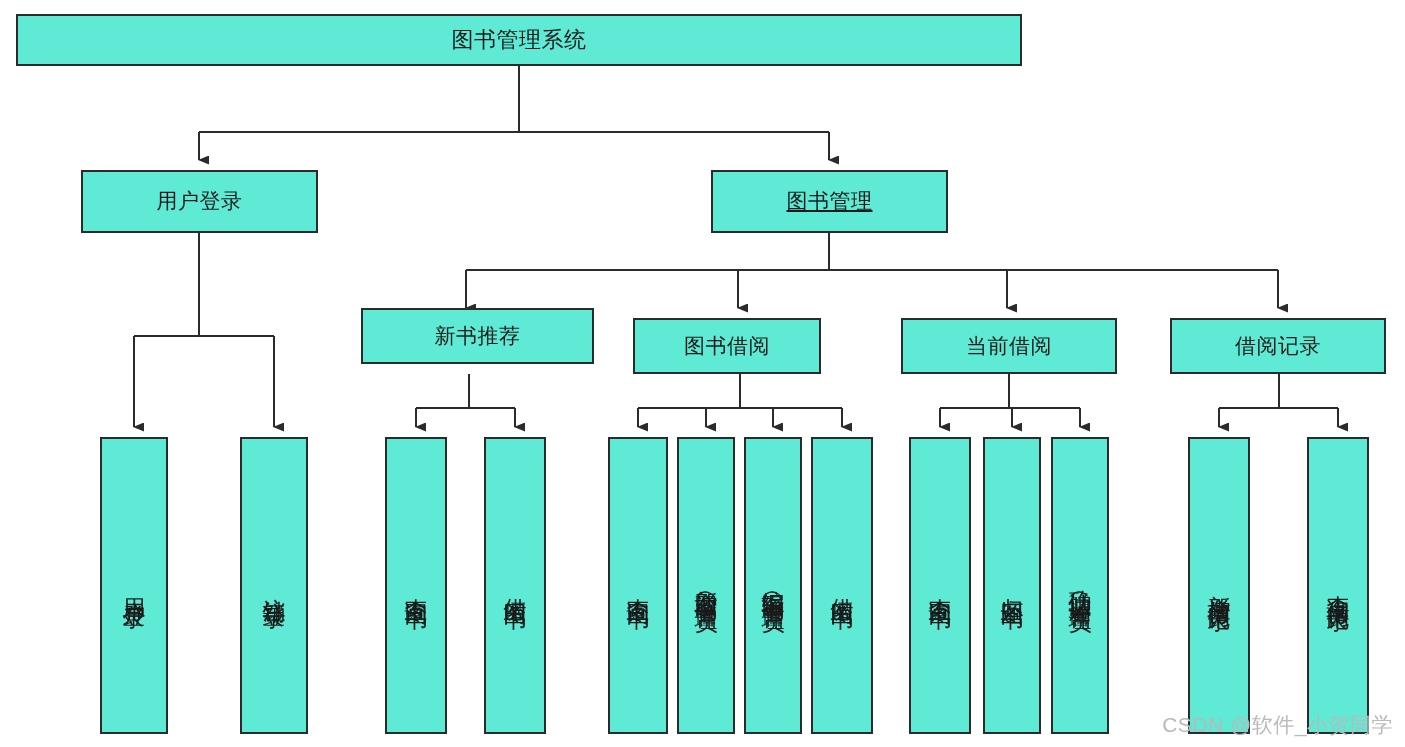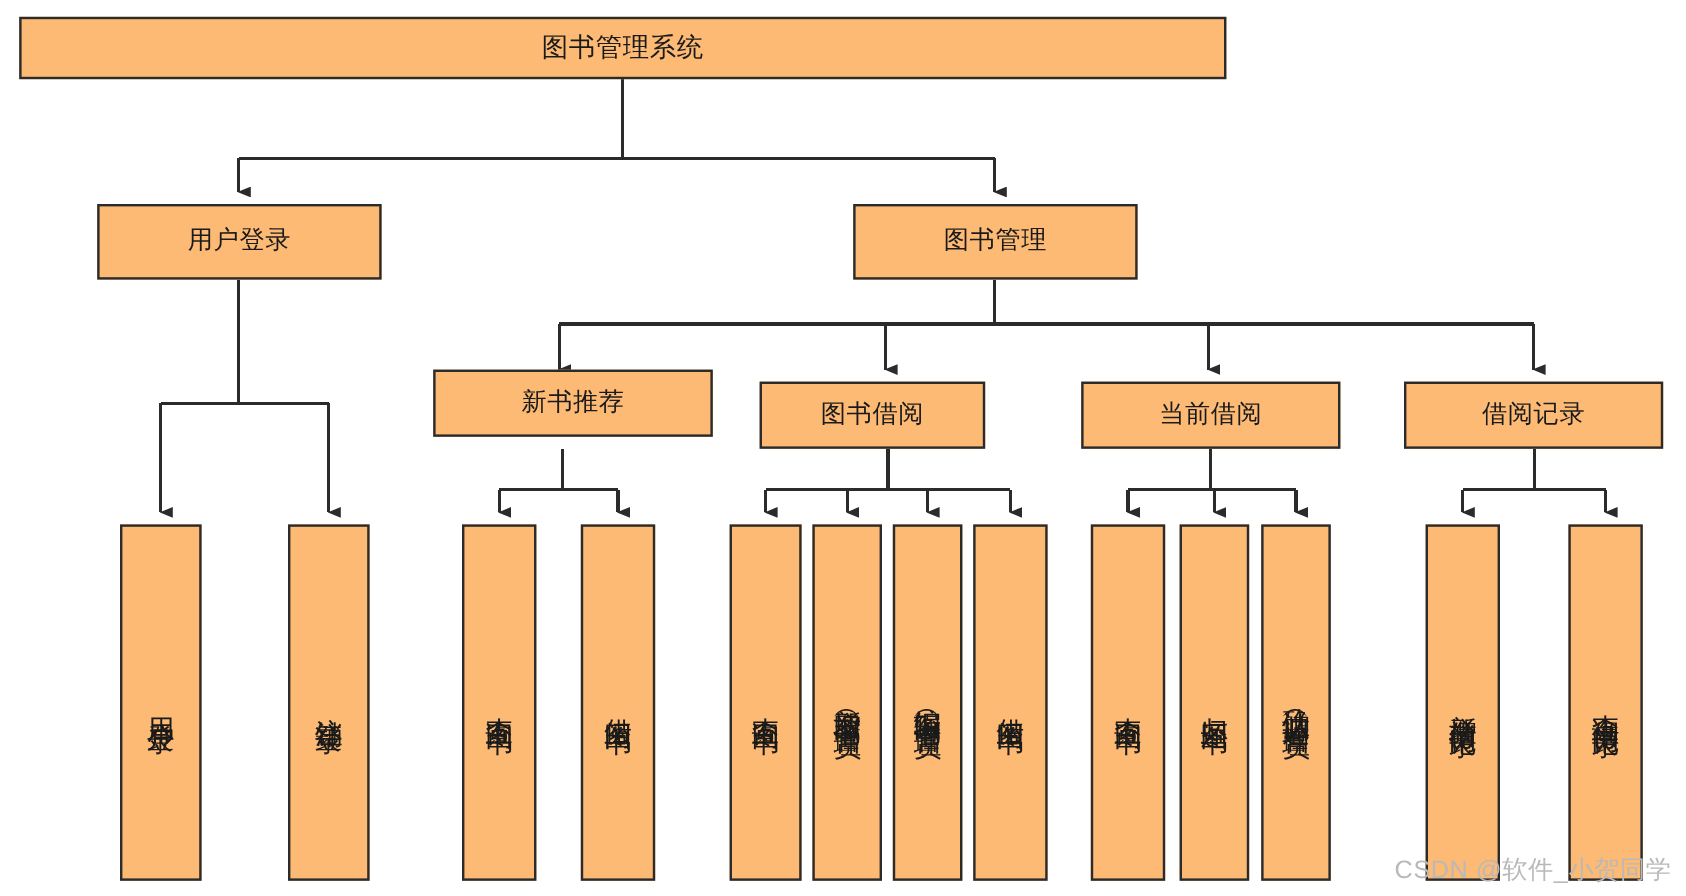--- a/index.html
+++ b/index.html
@@ -22,21 +22,21 @@
   #edges-layer {
     position: absolute;
     left: 0;
     top: 0;
     width: 1405px;
     height: 747px;
   }
   .node {
     position: absolute;
     box-sizing: border-box;
-    background: #fdba74;
+    background: #5eead4;
     border: 2px solid #2b2b2b;
     display: flex;
     align-items: center;
     justify-content: center;
     color: #1a1a1a;
   }
   .node-label {
     display: block;
     line-height: 1.18;
     white-space: nowrap;
@@ -126,21 +126,21 @@
     </g>
   </svg>
 
   <div class="node root horiz" style="left: 16px; top: 14px; width: 1006px; height: 52px;">
     <span class="node-label">图书管理系统</span>
   </div>
 
   <div class="node horiz" style="left: 81px; top: 170px; width: 237px; height: 63px;">
     <span class="node-label">用户登录</span>
   </div>
-  <div class="node horiz" style="left: 711px; top: 170px; width: 237px; height: 63px;">
+  <div class="node horiz" style="left: 711px; top: 170px; width: 237px; height: 63px; text-decoration: underline;">
     <span class="node-label">图书管理</span>
   </div>
 
   <div class="node horiz" style="left: 361px; top: 308px; width: 233px; height: 56px;">
     <span class="node-label">新书推荐</span>
   </div>
   <div class="node horiz" style="left: 633px; top: 318px; width: 188px; height: 56px;">
     <span class="node-label">图书借阅</span>
   </div>
   <div class="node horiz" style="left: 901px; top: 318px; width: 216px; height: 56px; align-items: center;">

